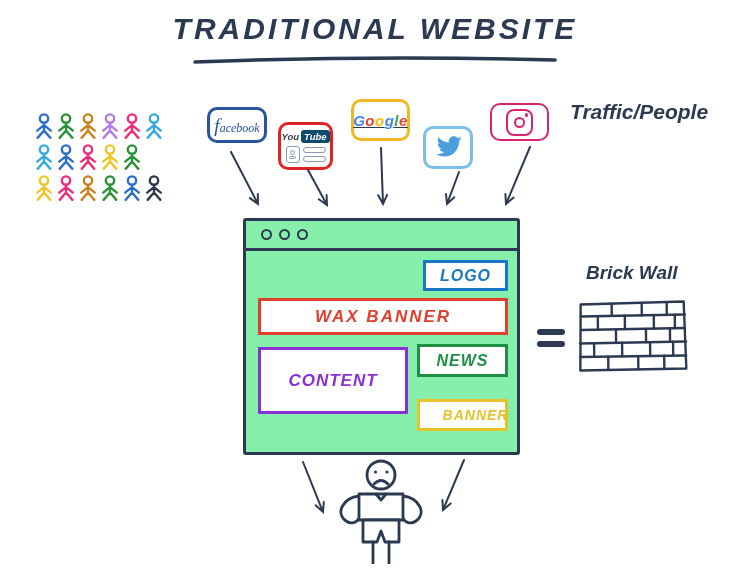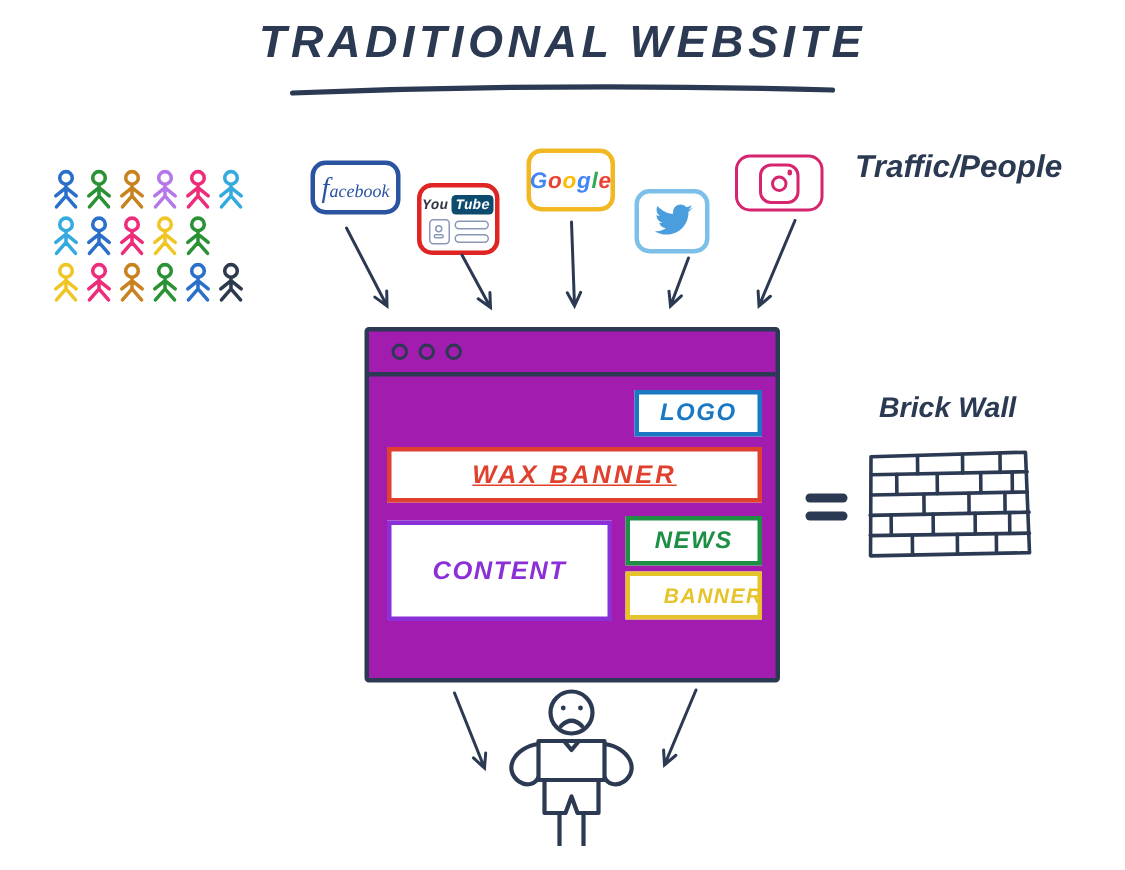--- a/index.html
+++ b/index.html
@@ -22,63 +22,63 @@
 
   
   .tile { position:absolute; display:flex; align-items:center; justify-content:center;
           border-radius:10px; background:#fff; }
   .fb { left:207px; top:107px; width:60px; height:36px; border:3px solid #2a53a0; }
   .fb-label { display:block; color:#2a53a0; font-size:12px; line-height:1;
               font-family:"Liberation Serif", serif; font-style:italic; font-weight:normal; }
   .fb-label::first-letter { font-size:19px; }
 
   .yt { left:278px; top:122px; width:55px; height:48px; border:3px solid #e02424;
-        flex-direction:column; gap:3px; padding:3px 4px;font-family:Liberation Mono, monospace; }
+        flex-direction:column; gap:3px; padding:3px 4px; }
   .yt-top { display:flex; align-items:center; gap:2px; }
   .yt-you { color:#333a46; font-size:9.5px; }
   .yt-tube { background:#0c4a6e; color:#fff; font-size:9.5px; border-radius:3px;
              padding:0 3px; line-height:13px; }
   .yt-bottom { display:flex; gap:3px; align-items:center; }
   .yt-thumb { width:14px; height:17px; border:1.5px solid #8a97b8; border-radius:3px;
               display:flex; flex-direction:column; align-items:center; justify-content:center; gap:1px; }
   .yt-mini-head { width:5px; height:5px; border:1.3px solid #8a97b8; border-radius:50%; }
   .yt-mini-body { width:7px; height:3px; border:1.3px solid #8a97b8; border-radius:2px; }
   .yt-bars { display:flex; flex-direction:column; gap:3px; }
   .yt-bar { width:23px; height:6px; border:1.5px solid #8a97b8; border-radius:3px; }
 
-  .gg { left:351px; top:99px; width:59px; height:42px; border:3px solid #f2b824; }
+  .gg { left:351px; top:99px; width:59px; height:42px; border:3px solid #f2b824;text-decoration:underline; }
   .gg-label { font-size:15px; letter-spacing:0.5px; }
 
   .tw { left:423px; top:126px; width:50px; height:43px; border:3px solid #7cc0ea; }
 
   .ig { left:490px; top:103px; width:59px; height:38px; border:2.5px solid #d6256e; }
   .ig-cam { width:27px; height:27px; border:2.6px solid #d6256e; border-radius:8px; position:relative; }
   .ig-lens { position:absolute; inset:0; margin:auto; width:11px; height:11px;
              border:2.6px solid #d6256e; border-radius:50%; }
   .ig-dot { position:absolute; top:2.5px; right:3px; width:3.5px; height:3.5px;
             background:#d6256e; border-radius:50%; }
 
   .traffic { position:absolute; left:570px; top:100px; font-size:21px; }
 
   
   .arrows { position:absolute; left:0; top:0; pointer-events:none; }
 
   
   .browser { position:absolute; left:243px; top:218px; width:277px; height:237px;
-             border:3px solid #2b3a52; border-radius:3px; background:#a21caf; }
+             border:3px solid #2b3a52; border-radius:3px; background:#86efac; }
   .browser-bar { height:30px; border-bottom:3px solid #2b3a52; display:flex;
                  align-items:center; gap:7px; padding-left:15px; }
   .dot { width:11px; height:11px; border:2.5px solid #2b3a52; border-radius:50%; }
   .bbox { position:absolute; display:flex; align-items:center; justify-content:center;
           background:#fff; text-align:center; }
   .logo-box    { left:177px; top:39px;  width:85px;  height:31px; border:3px solid #1a78c2; color:#1a78c2; font-size:16px; letter-spacing:1px; }
-  .wax-box     { left:12px;  top:77px;  width:250px; height:37px; border:3px solid #e0402e; color:#e0402e; font-size:17px; letter-spacing:2px;text-decoration:underline; }
+  .wax-box     { left:12px;  top:77px;  width:250px; height:37px; border:3px solid #e0402e; color:#e0402e; font-size:17px; letter-spacing:2px; }
   .content-box { left:12px;  top:126px; width:150px; height:67px; border:3px solid #8b2fd6; color:#8b2fd6; font-size:17px; letter-spacing:1px; }
   .news-box    { left:171px; top:123px; width:91px;  height:33px; border:3px solid #1e8f45; color:#1e8f45; font-size:16px; letter-spacing:1px; }
-  .banner-box  { left:171px; top:160px; width:91px;  height:32px; border:3px solid #e6c32a; color:#e6c32a; font-size:14px; letter-spacing:1px;padding-left:26px; }
+  .banner-box  { left:171px; top:178px; width:91px;  height:32px; border:3px solid #e6c32a; color:#e6c32a; font-size:14px; letter-spacing:1px;padding-left:26px; }
 
   
   .equals { position:absolute; left:537px; top:329px; }
   .equals .bar { width:28px; height:6px; background:#2b3a52; border-radius:3px; }
   .equals .bar + .bar { margin-top:6px; }
   .brick-label { position:absolute; left:586px; top:262px; font-size:19px;font-style:italic; }
   .brick-wall { position:absolute; left:578px; top:300px; transform:rotate(-0.6deg); }
 
   
   .sad-person { position:absolute; left:330px; top:452px; }

